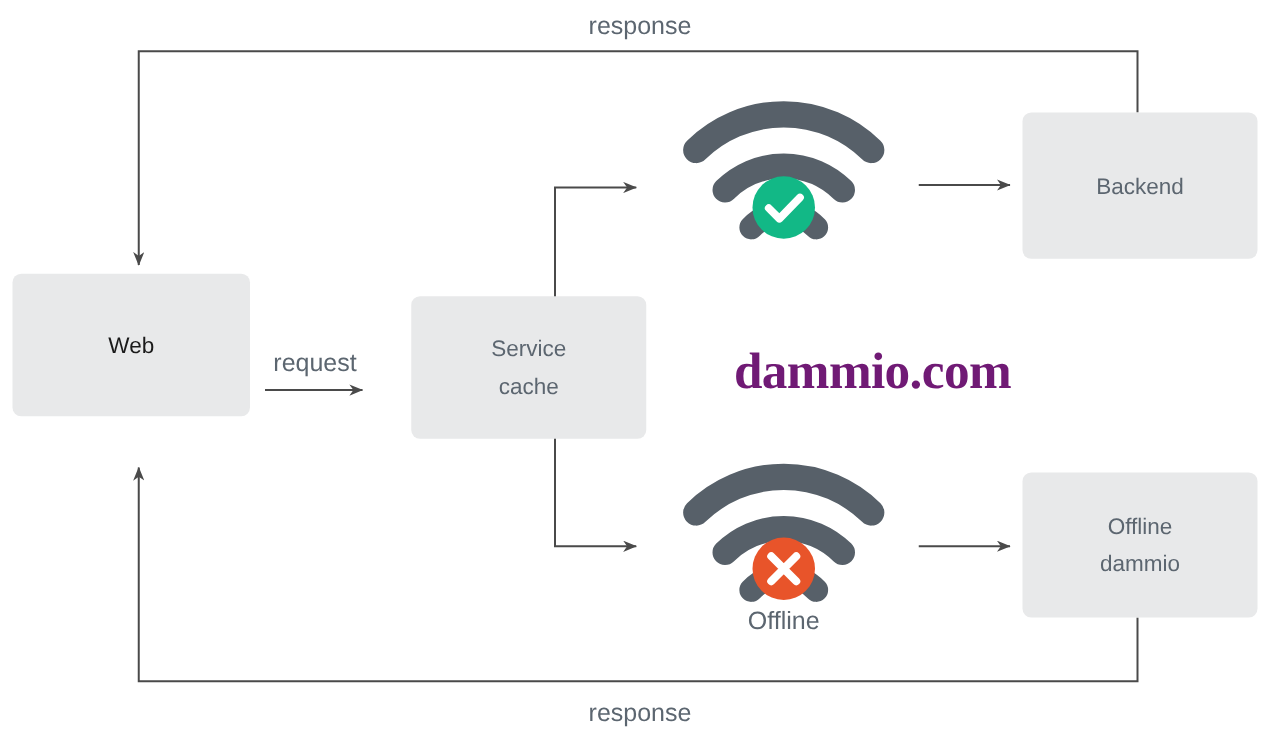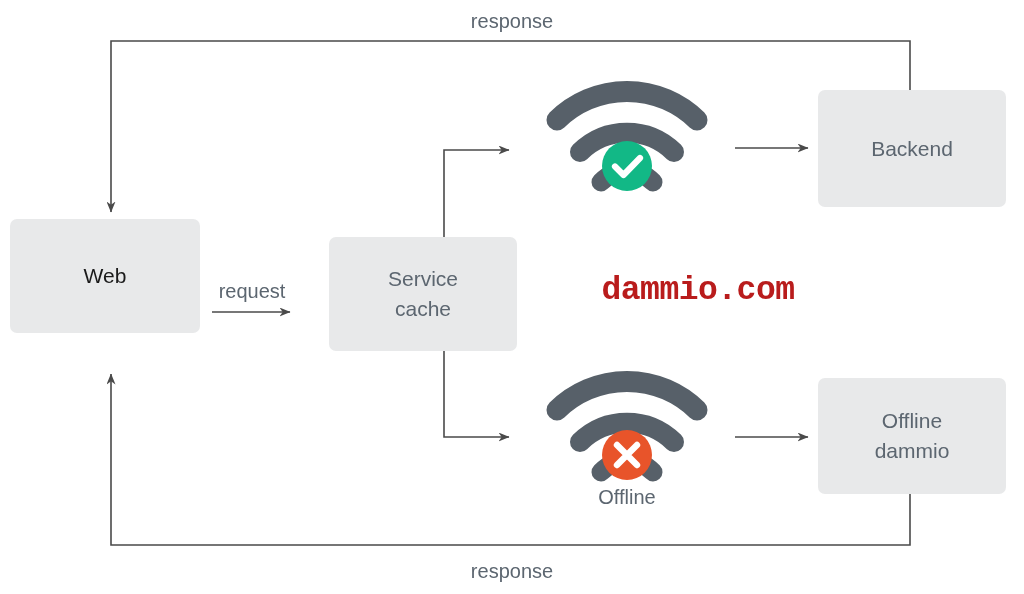--- a/index.html
+++ b/index.html
@@ -19,21 +19,21 @@
   }
   .node-box {
     position: absolute;
     background: #e8e9ea;
     border-radius: 7px;
     display: flex;
     align-items: center;
     justify-content: center;
     text-align: center;
     color: #5c6670;
-    font-size: 21px;
+    font-size: 18px;
     line-height: 30px;
     font-family: "Liberation Sans", sans-serif;
   }
   #box-web {
     left: 10px;
     top: 219px;
     width: 190px;
     height: 114px;
     color: #1a1a1a;
   }
@@ -96,24 +96,24 @@
   #label-offline {
     left: 527px;
     top: 486px;
   }
   #brand-watermark {
     position: absolute;
     left: 528px;
     top: 272px;
     width: 340px;
     text-align: center;
-    color: #b91c1c;
-    font-size: 33px;
+    color: #701a75;
+    font-size: 41px;
     font-weight: bold;
-    font-family: Liberation Mono, monospace;
+    font-family: Liberation Serif, serif;
     letter-spacing: -0.5px;
   }
   svg.layer {
     position: absolute;
     left: 0;
     top: 0;
     width: 1024px;
     height: 594px;
   }
   .wifi-arc {

